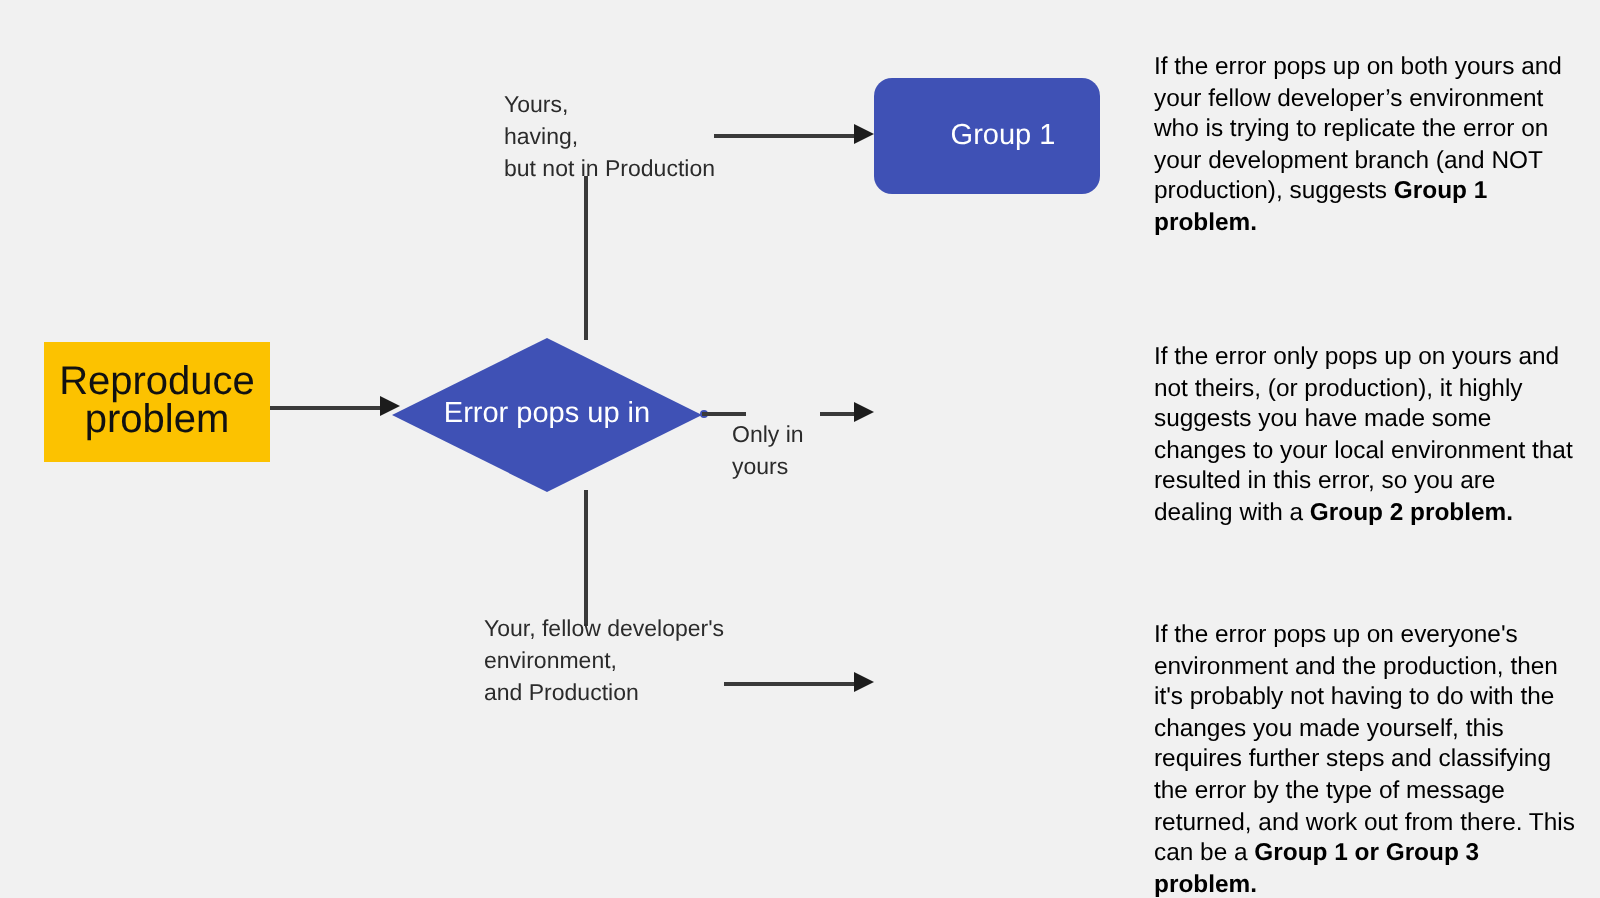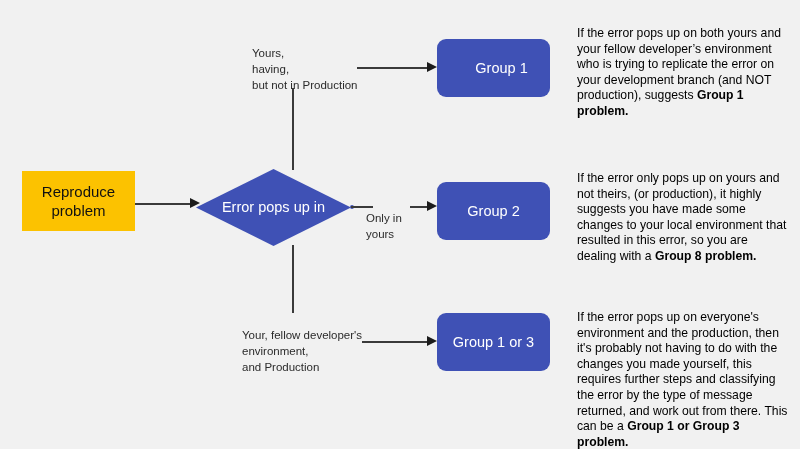--- a/index.html
+++ b/index.html
@@ -27,21 +27,21 @@
     box-sizing: border-box;
   }
 
   .start-node {
     left: 22px;
     top: 171px;
     width: 113px;
     height: 60px;
     background: #fcc200;
     color: #111111;
-    font-size: 15px;
+    font-size: 20px;
     line-height: 19px;
   }
 
   .decision-wrap {
     position: absolute;
     left: 196px;
     top: 169px;
     width: 155px;
     height: 77px;
   }
@@ -130,21 +130,21 @@
   
   .edge-label {
     position: absolute;
     color: #2b2b2b;
     font-size: 11.5px;
     line-height: 16px;
     white-space: pre-line;
   }
   .edge-top { left: 252px; top: 45px; }
   .edge-mid { left: 366px; top: 210px; }
-  .edge-bot { left: 242px; top: 327px; }
+  .edge-bot { left: 242px; top: 307px; }
 
   
   .note {
     position: absolute;
     left: 577px;
     width: 212px;
     color: #000000;
     font-size: 12.2px;
     line-height: 15.6px;
   }
@@ -185,39 +185,33 @@
     <span>Group 1</span>
   </div>
 
   <div class="stub-dot dot-mid"></div>
   <div class="hline a-mid-stub"></div>
   <div class="edge-label edge-mid">Only in
 yours</div>
   <div class="hline a-mid"></div>
   <div class="arrow-head ah-mid"></div>
 
-  <div class="node group-node g2">
-    <span>Group 2</span>
-  </div>
 
   <div class="edge-label edge-bot">Your, fellow developer's
 environment,
 and Production</div>
   <div class="hline a-bot"></div>
   <div class="arrow-head ah-bot"></div>
 
-  <div class="node group-node g3">
-    <span>Group 1 or 3</span>
-  </div>
 
   <div class="note note-1">
     <span>If the error pops up on both yours and your fellow developer’s environment who is trying to replicate the error on your development branch (and NOT production), suggests </span><b>Group 1 problem.</b>
   </div>
 
   <div class="note note-2">
-    <span>If the error only pops up on yours and not theirs, (or production), it highly suggests you have made some changes to your local environment that resulted in this error, so you are dealing with a </span><b>Group 8 problem.</b>
+    <span>If the error only pops up on yours and not theirs, (or production), it highly suggests you have made some changes to your local environment that resulted in this error, so you are dealing with a </span><b>Group 2 problem.</b>
   </div>
 
   <div class="note note-3">
     <span>If the error pops up on everyone's environment and the production, then it's probably not having to do with the changes you made yourself, this requires further steps and classifying the error by the type of message returned, and work out from there. This can be a </span><b>Group 1 or Group 3 problem.</b>
   </div>
 
 </div>
 
 </body></html>

